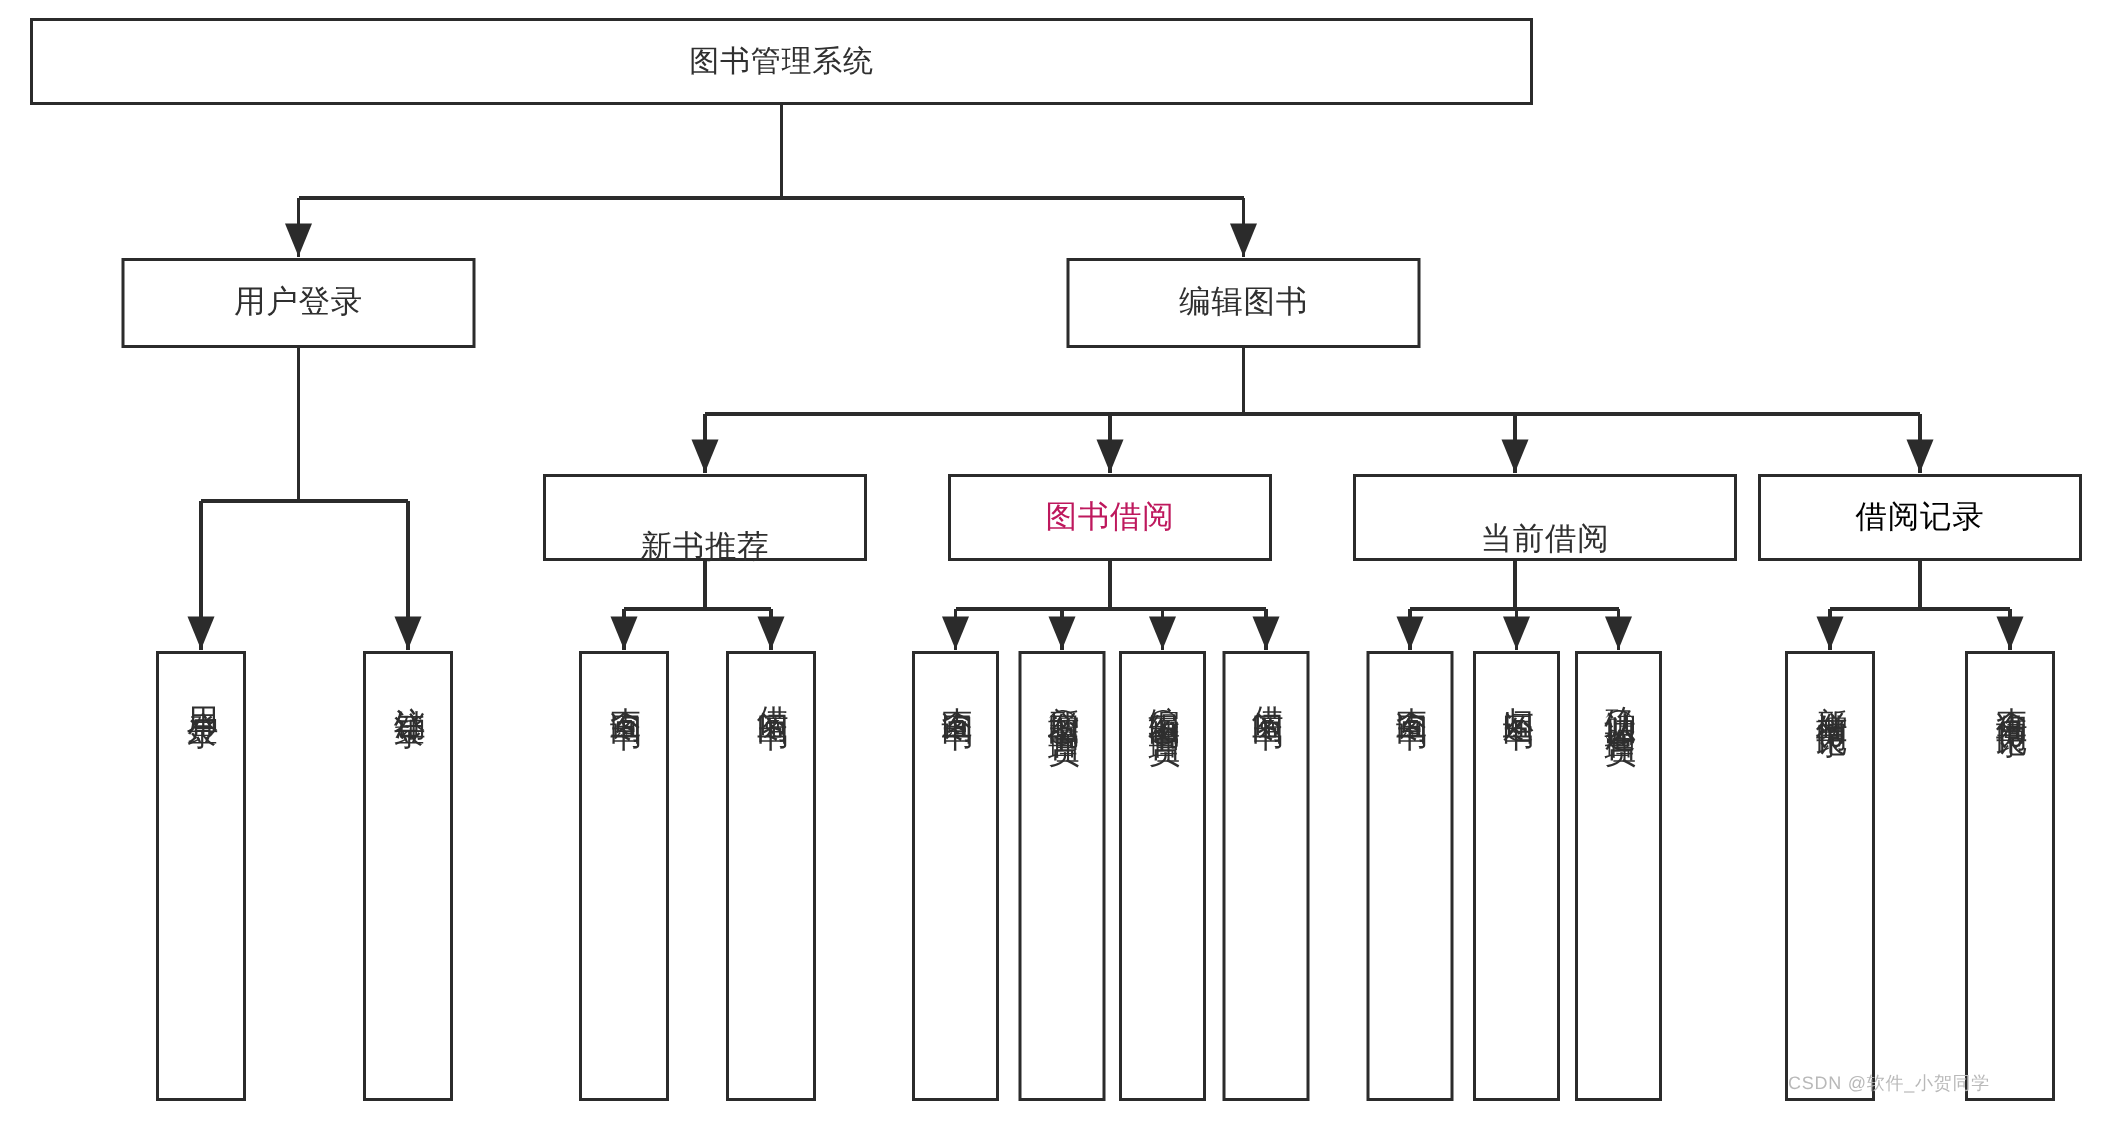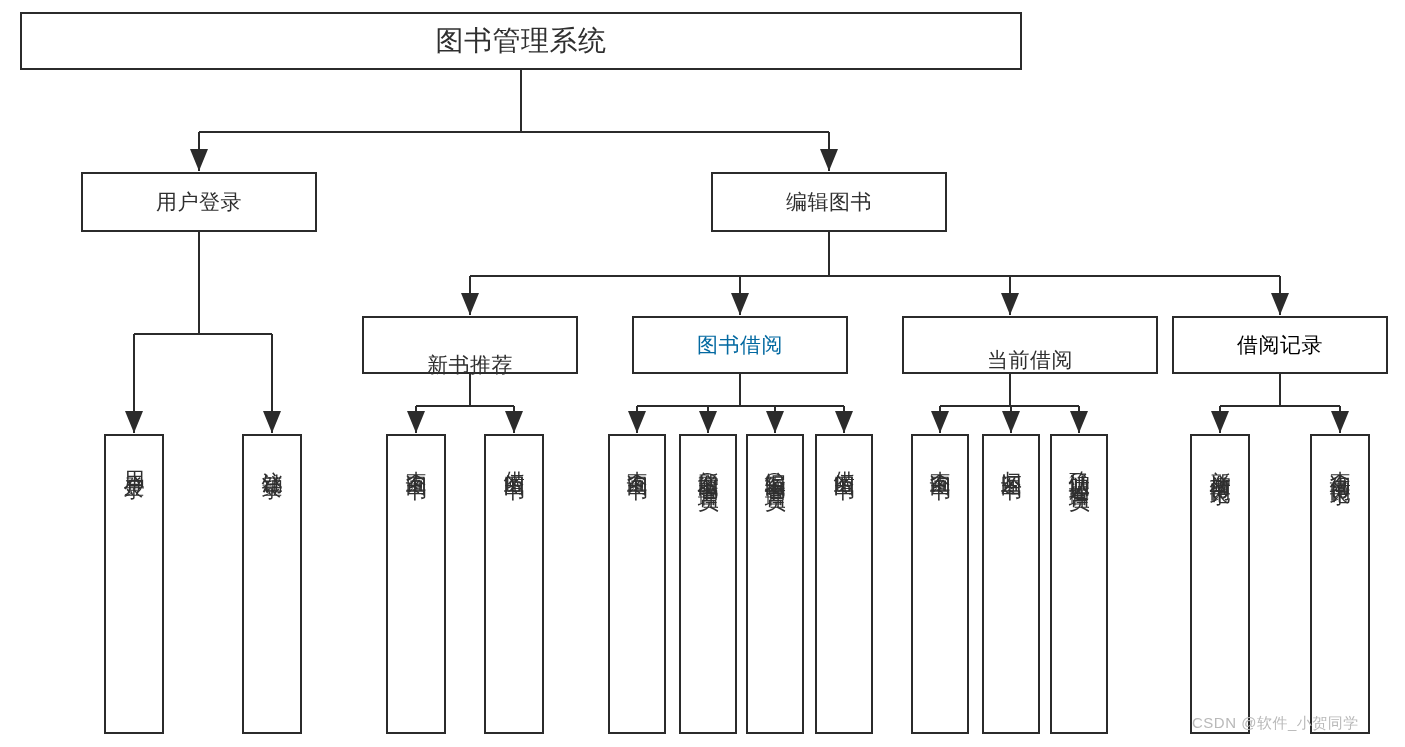--- a/index.html
+++ b/index.html
@@ -39,39 +39,39 @@
     color: #2f2f2f;
     text-align: center;
     line-height: 1.12;
     white-space: pre-line;
     letter-spacing: 0.5px;
   }
   .node.horizontal .node-label {
     font-size: 21px;
   }
   .node.root .node-label {
-    font-size: 28px;
+    font-size: 20px;
   }
   .node.vertical {
     align-items: flex-start;
     padding-top: 18px;
   }
   .node.vertical .node-label {
     font-size: 21px;
     writing-mode: vertical-rl;
     text-orientation: upright;
     line-height: 1.06;
     letter-spacing: 3px;
     height: auto;
     max-height: 100%;
   }
   .watermark {
     position: absolute;
     color: #b9b9b9;
-    font-size: 15px;
+    font-size: 12px;
     letter-spacing: 0.5px;
     white-space: nowrap;
     z-index: 3;
     user-select: none;
   }
 </style>
 </head>
 <body>
 
 <div id="canvas">
@@ -136,21 +136,21 @@
       <div class="node horizontal" style="left: 81px; top: 172px; width: 236px; height: 60px; border-color: rgb(43, 43, 43);">
         <span class="node-label" style="color: rgb(47, 47, 47);">用户登录</span>
       </div>
       <div class="node horizontal" style="left: 711px; top: 172px; width: 236px; height: 60px; border-color: rgb(43, 43, 43);">
         <span class="node-label" style="color: rgb(47, 47, 47);">编辑图书</span>
       </div>
       <div class="node horizontal" style="left: 362px; top: 316px; width: 216px; height: 58px; border-color: rgb(43, 43, 43);">
         <span class="node-label" style="color: rgb(47, 47, 47); margin-top: 39px;">新书推荐</span>
       </div>
       <div class="node horizontal" style="left: 632px; top: 316px; width: 216px; height: 58px; border-color: rgb(43, 43, 43);">
-        <span class="node-label" style="color: #0369a1;">图书借阅</span>
+        <span class="node-label" style="color: #be185d;">图书借阅</span>
       </div>
       <div class="node horizontal" style="left: 902px; top: 316px; width: 256px; height: 58px; border-color: rgb(43, 43, 43); align-items: flex-end;">
         <span class="node-label" style="color: rgb(47, 47, 47);">当前借阅</span>
       </div>
       <div class="node horizontal" style="left: 1172px; top: 316px; width: 216px; height: 58px; border-color: rgb(43, 43, 43);">
         <span class="node-label" style="color: #000000;">借阅记录</span>
       </div>
       <div class="node vertical" style="left: 104px; top: 434px; width: 60px; height: 300px; border-color: rgb(43, 43, 43);">
         <span class="node-label" style="color: rgb(47, 47, 47);">用户登录</span>
       </div>

